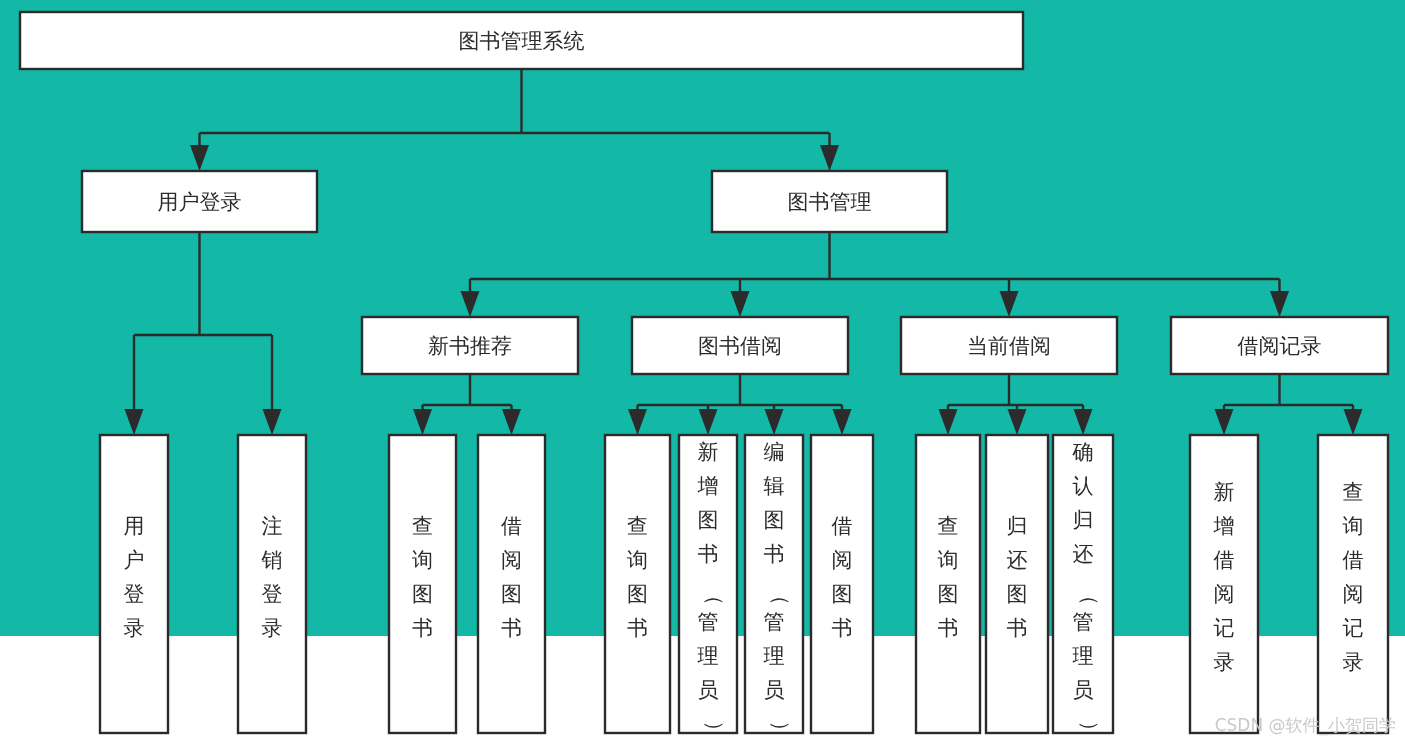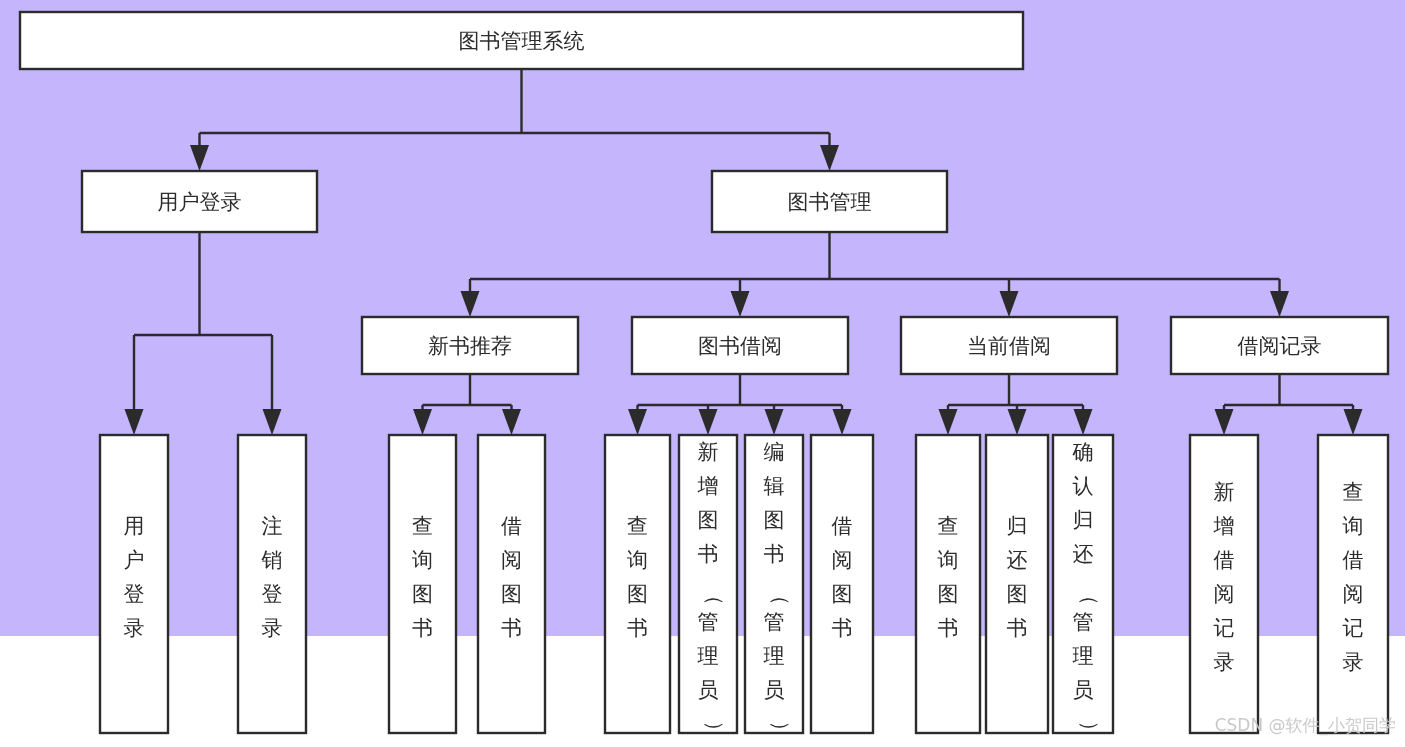--- a/index.html
+++ b/index.html
@@ -11,21 +11,21 @@
   body {
     width: 1405px;
     height: 747px;
     overflow: hidden;
     font-family: "DejaVu Sans", "Liberation Sans", sans-serif;
   }
   #diagram-root {
     position: relative;
     width: 1405px;
     height: 636px;
-    background: #c4b5fd;
+    background: #14b8a6;
   }
   svg.flow-canvas {
     position: absolute;
     left: 0;
     top: 0;
     width: 1405px;
     height: 747px;
     display: block;
   }
   .node-rect {

